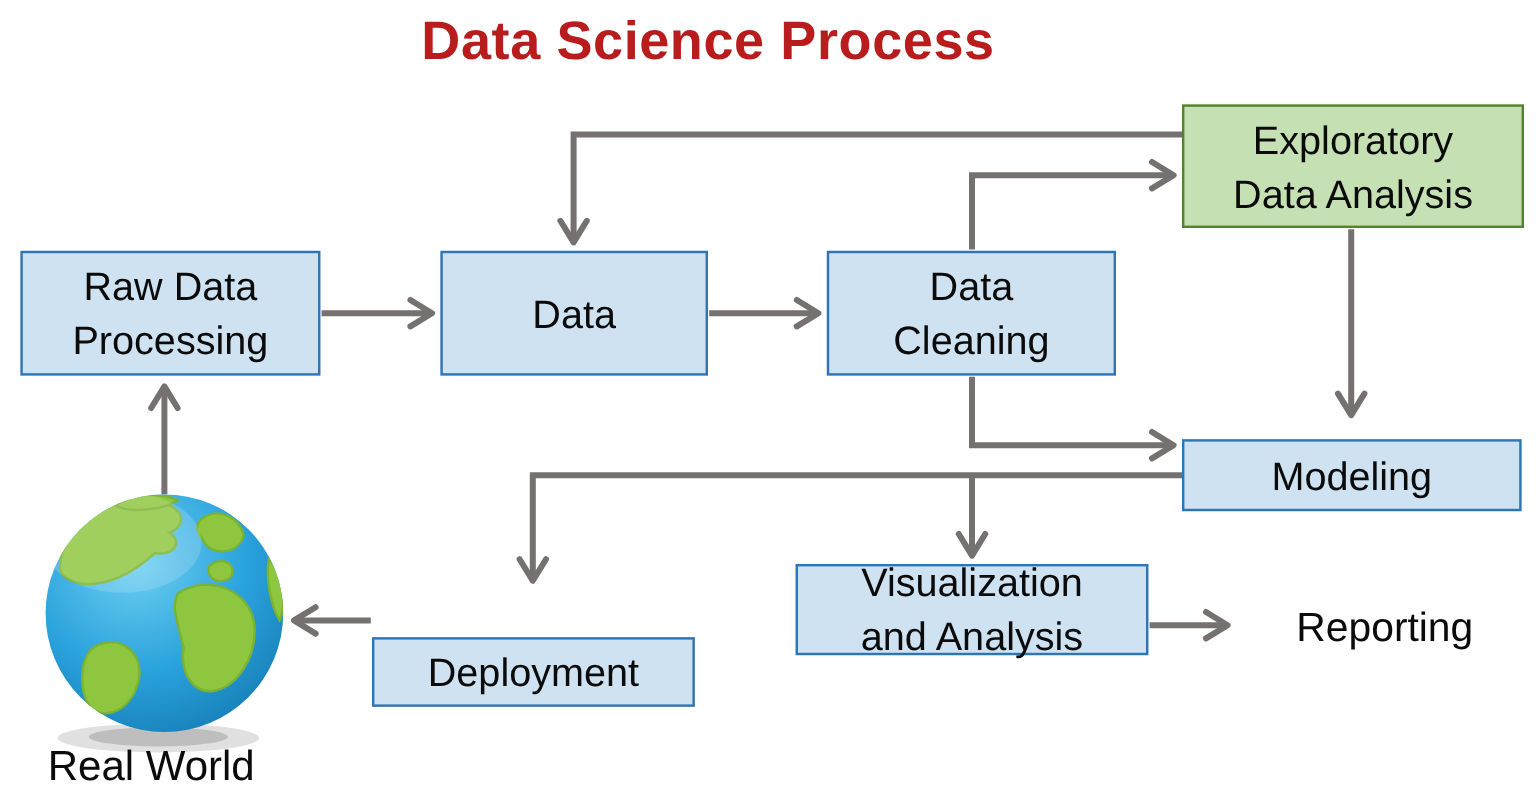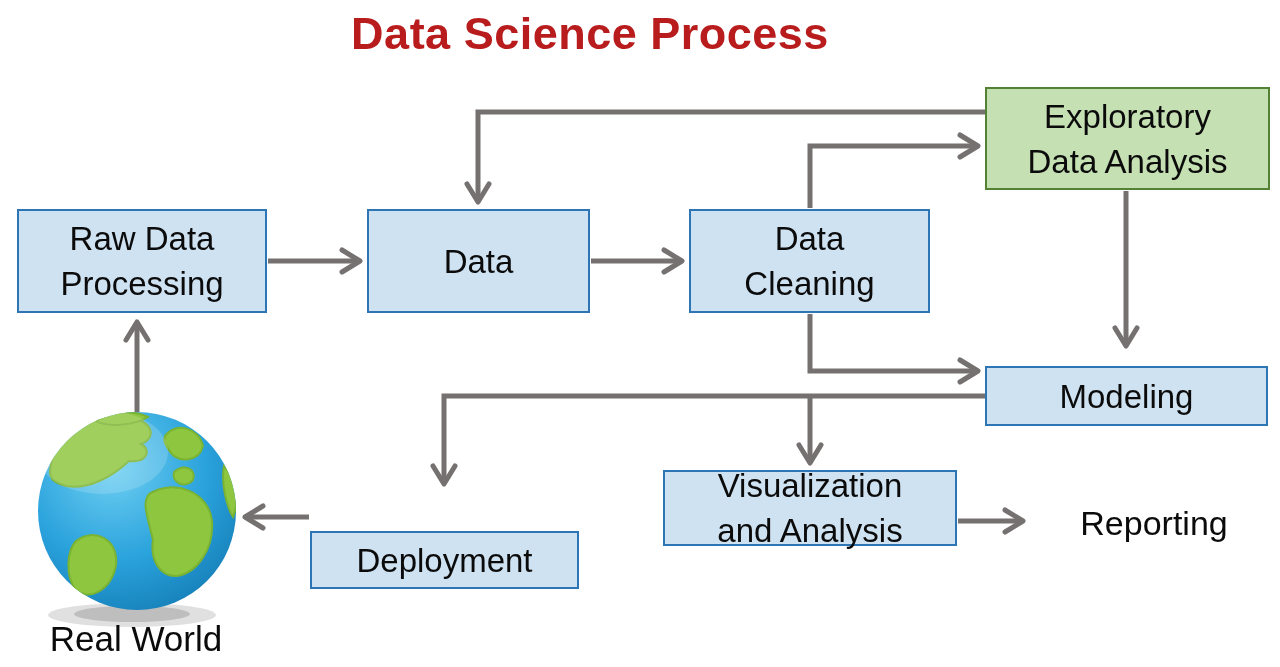--- a/index.html
+++ b/index.html
@@ -23,21 +23,21 @@
   .node span{display:block;}
   
   .n-raw{left:17px;top:209px;width:250px;height:104px;}
   .n-processing{left:367px;top:209px;width:223px;height:104px;}
   .n-cleaning{left:689px;top:209px;width:241px;height:104px;}
   .n-eda{left:985px;top:87px;width:285px;height:103px;}
   .n-modeling{left:985px;top:366px;width:283px;height:60px;}
   .n-deployment{left:310px;top:491px;width:269px;height:58px;margin-top:40px;}
   .n-visualization{left:663px;top:470px;width:294px;height:76px;}
   .n-decision{left:1004px;top:477px;width:300px;height:92px;font-size:34px;line-height:46px;}
-  .n-realworld{left:10px;top:616px;width:252px;height:44px;font-size:35px;}
+  .n-realworld{left:0px;top:616px;width:252px;height:44px;font-size:35px;}
 </style>
 </head>
 <body>
 
 <div class="canvas">
 
   <svg class="connectors" width="1280" height="667" viewBox="0 0 1280 667">
     <defs>
       <marker id="ah" markerUnits="userSpaceOnUse" markerWidth="30" markerHeight="30" viewBox="0 0 30 30" refX="25" refY="15" orient="auto">
         <path d="M7,4 L25,15 L7,26" fill="none" stroke="#767171" stroke-width="5" stroke-linecap="round" stroke-linejoin="round"></path>

